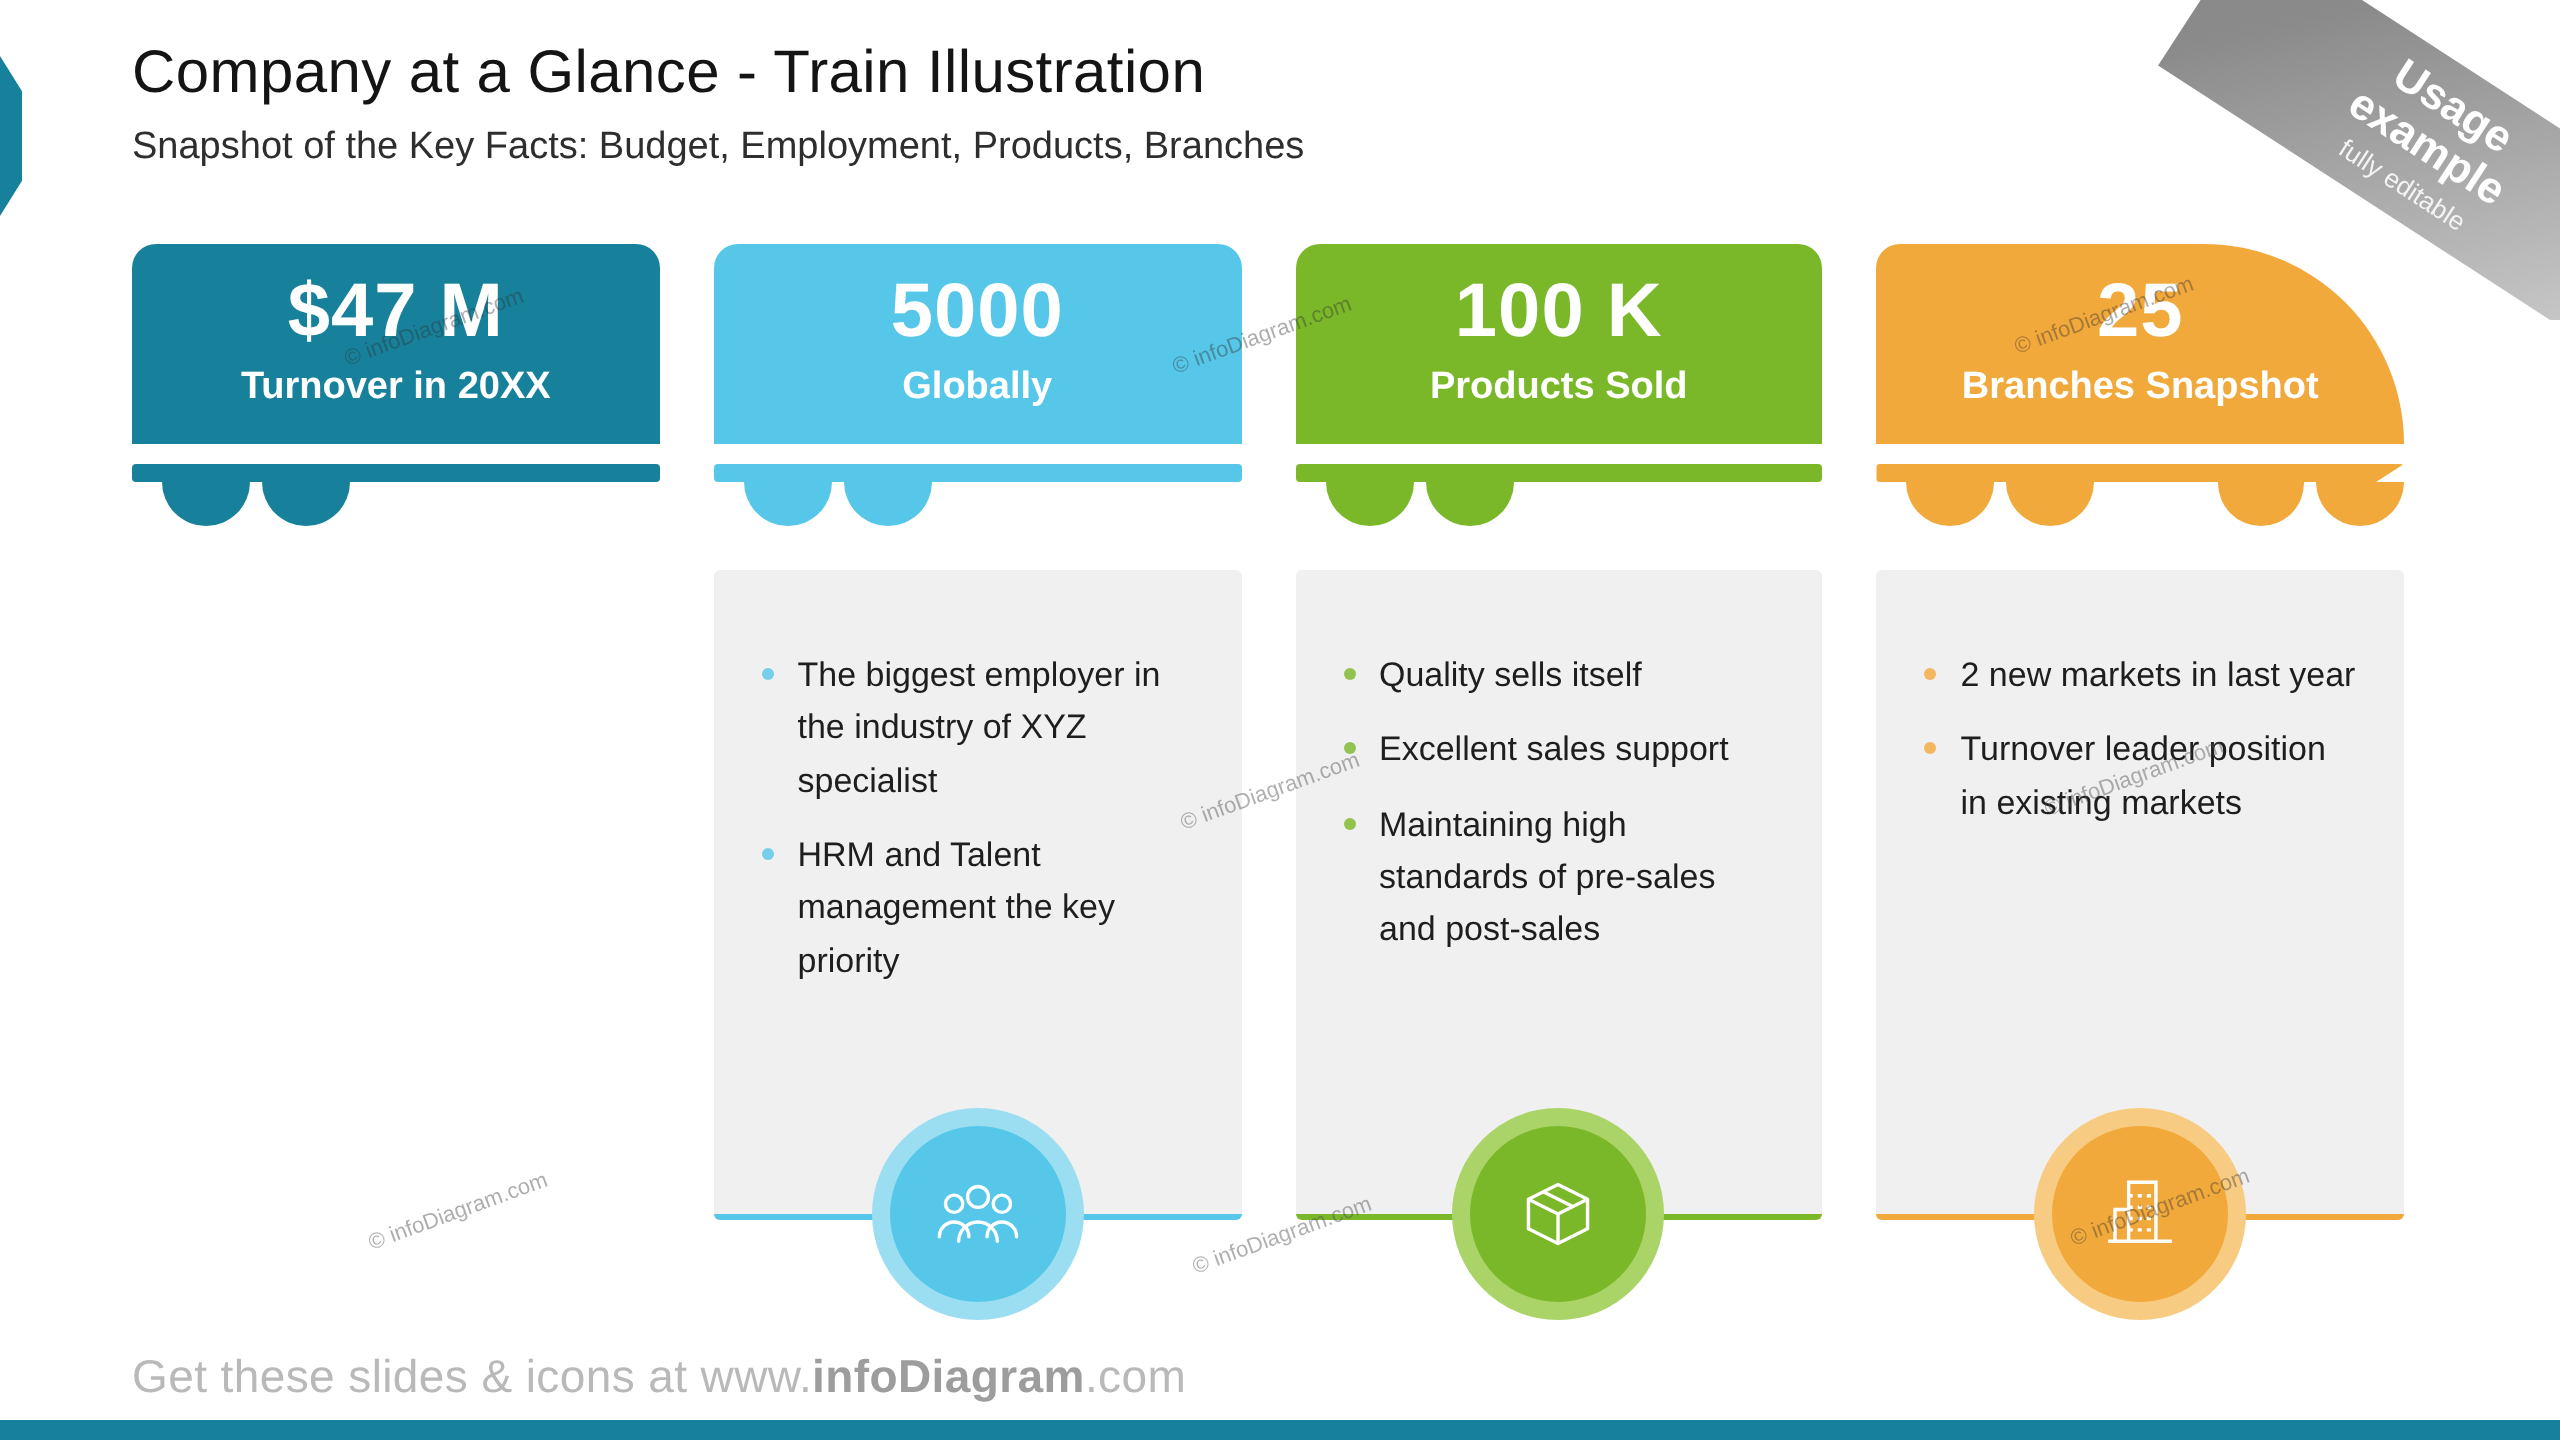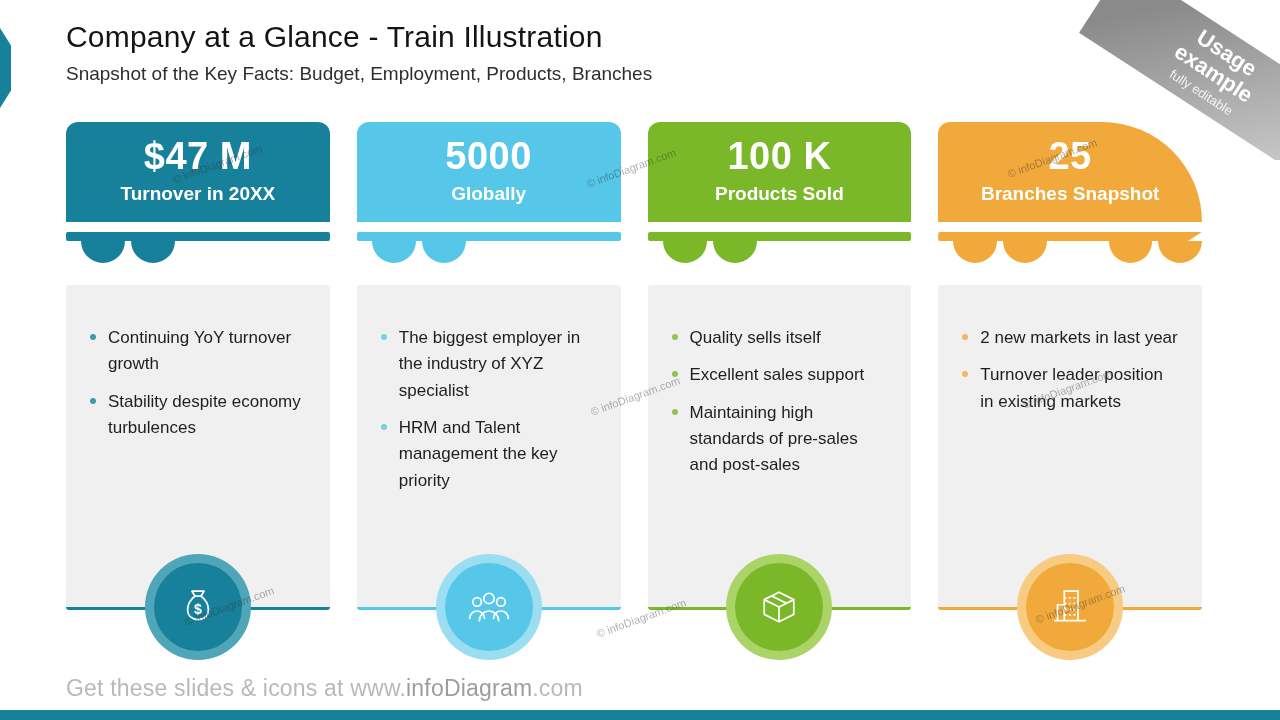--- a/index.html
+++ b/index.html
@@ -75,21 +75,21 @@
     width: 106px; height: 106px; border-radius: 50%; background: var(--ring);
     display: flex; align-items: center; justify-content: center;
   }
   .badge-inner {
     width: 88px; height: 88px; border-radius: 50%; background: var(--c);
     display: flex; align-items: center; justify-content: center;
   }
 
   
   .footer { position: absolute; left: 66px; bottom: 18px; font-size: 23px; color: #b9b9b9; letter-spacing: .2px; }
-  .footer .brand { font-weight: 400; color: #9d9d9d; }
+  .footer .brand { font-weight: 700; color: #9d9d9d; }
 
   .bottom-bar { position: absolute; left: 0; bottom: 0; width: 100%; height: 10px; background: #17819b; }
 
   
   .wm {
     position: absolute; font-size: 11px; color: rgba(80, 80, 80, .45);
     transform: rotate(-20deg); white-space: nowrap; pointer-events: none;
   }
 </style>
 </head>
@@ -115,35 +115,20 @@
 
     <section class="card card-0">
       <div class="car">
         <div class="kpi-value">$47 M</div>
         <div class="kpi-label">Turnover in 20XX</div>
       </div>
       <div class="rail"></div>
       <div class="wheels">
         <span class="wheel"></span>
         <span class="wheel"></span>
-      </div>
-      <div class="panel">
-        <ul class="facts">
-          <li>Continuing YoY turnover growth</li>
-          <li>Stability despite economy turbulences</li>
-        </ul>
-        <div class="badge">
-          <div class="badge-inner">
-            <svg viewBox="0 0 44 44" width="48" height="48" fill="none" stroke="#fff" stroke-width="1.6" stroke-linecap="round" stroke-linejoin="round">
-              <path d="M16.5 7.5 h11 l-2.8 4.6 h-5.4 z"></path>
-              <path d="M19.2 12.1 C10.5 17.5 9 33.5 22 33.5 C35 33.5 33.5 17.5 24.8 12.1"></path>
-              <text x="22" y="28.5" text-anchor="middle" font-size="13" fill="#fff" stroke="none" font-weight="bold">$</text>
-            </svg>
-          </div>
-        </div>
       </div>
     </section>
 
     <section class="card card-1">
       <div class="car">
         <div class="kpi-value">5000</div>
         <div class="kpi-label">Globally</div>
       </div>
       <div class="rail"></div>
       <div class="wheels">

